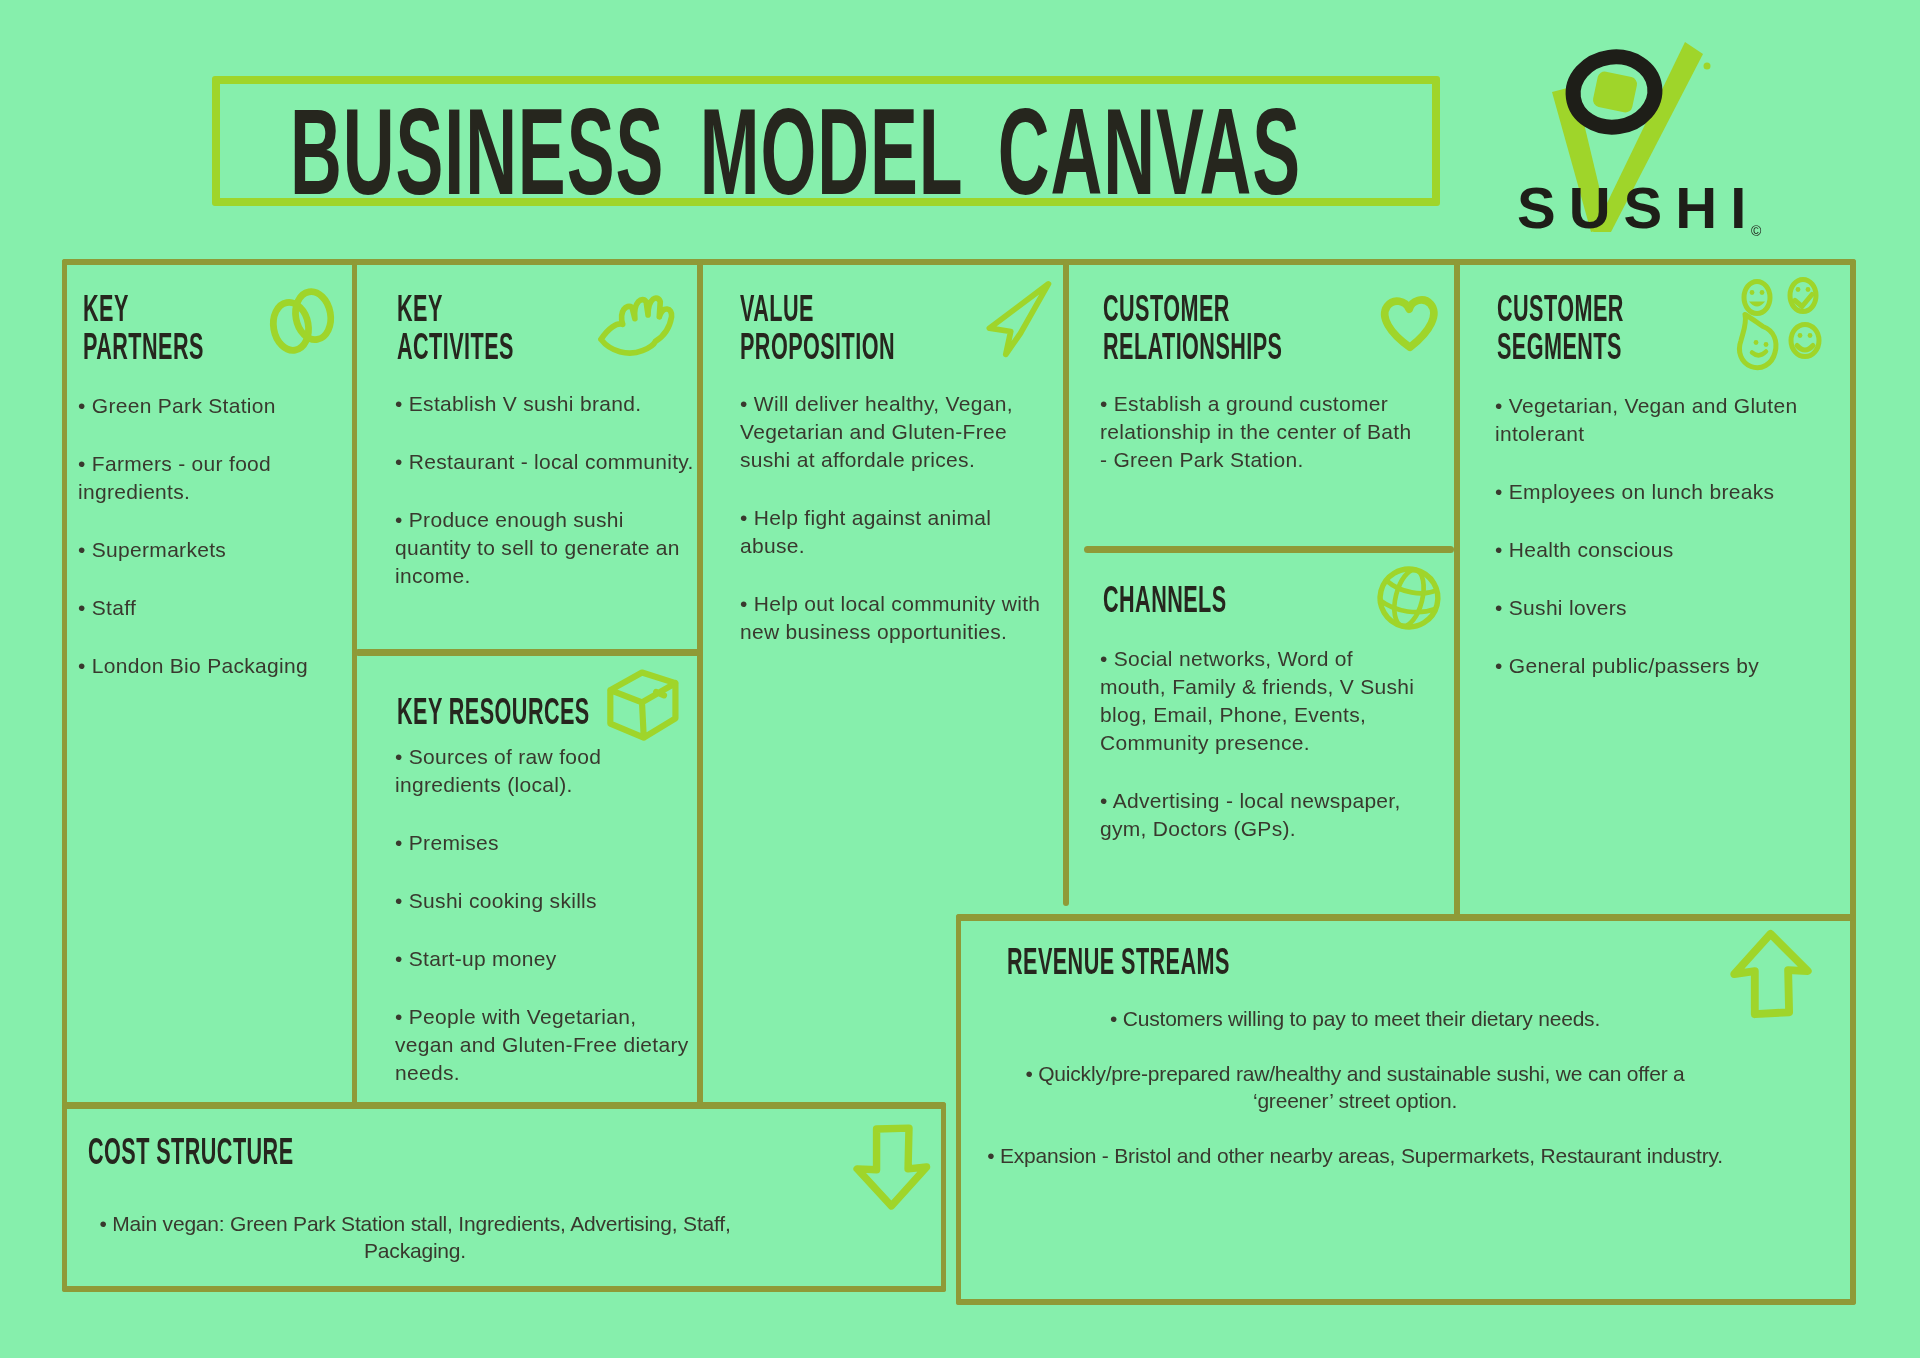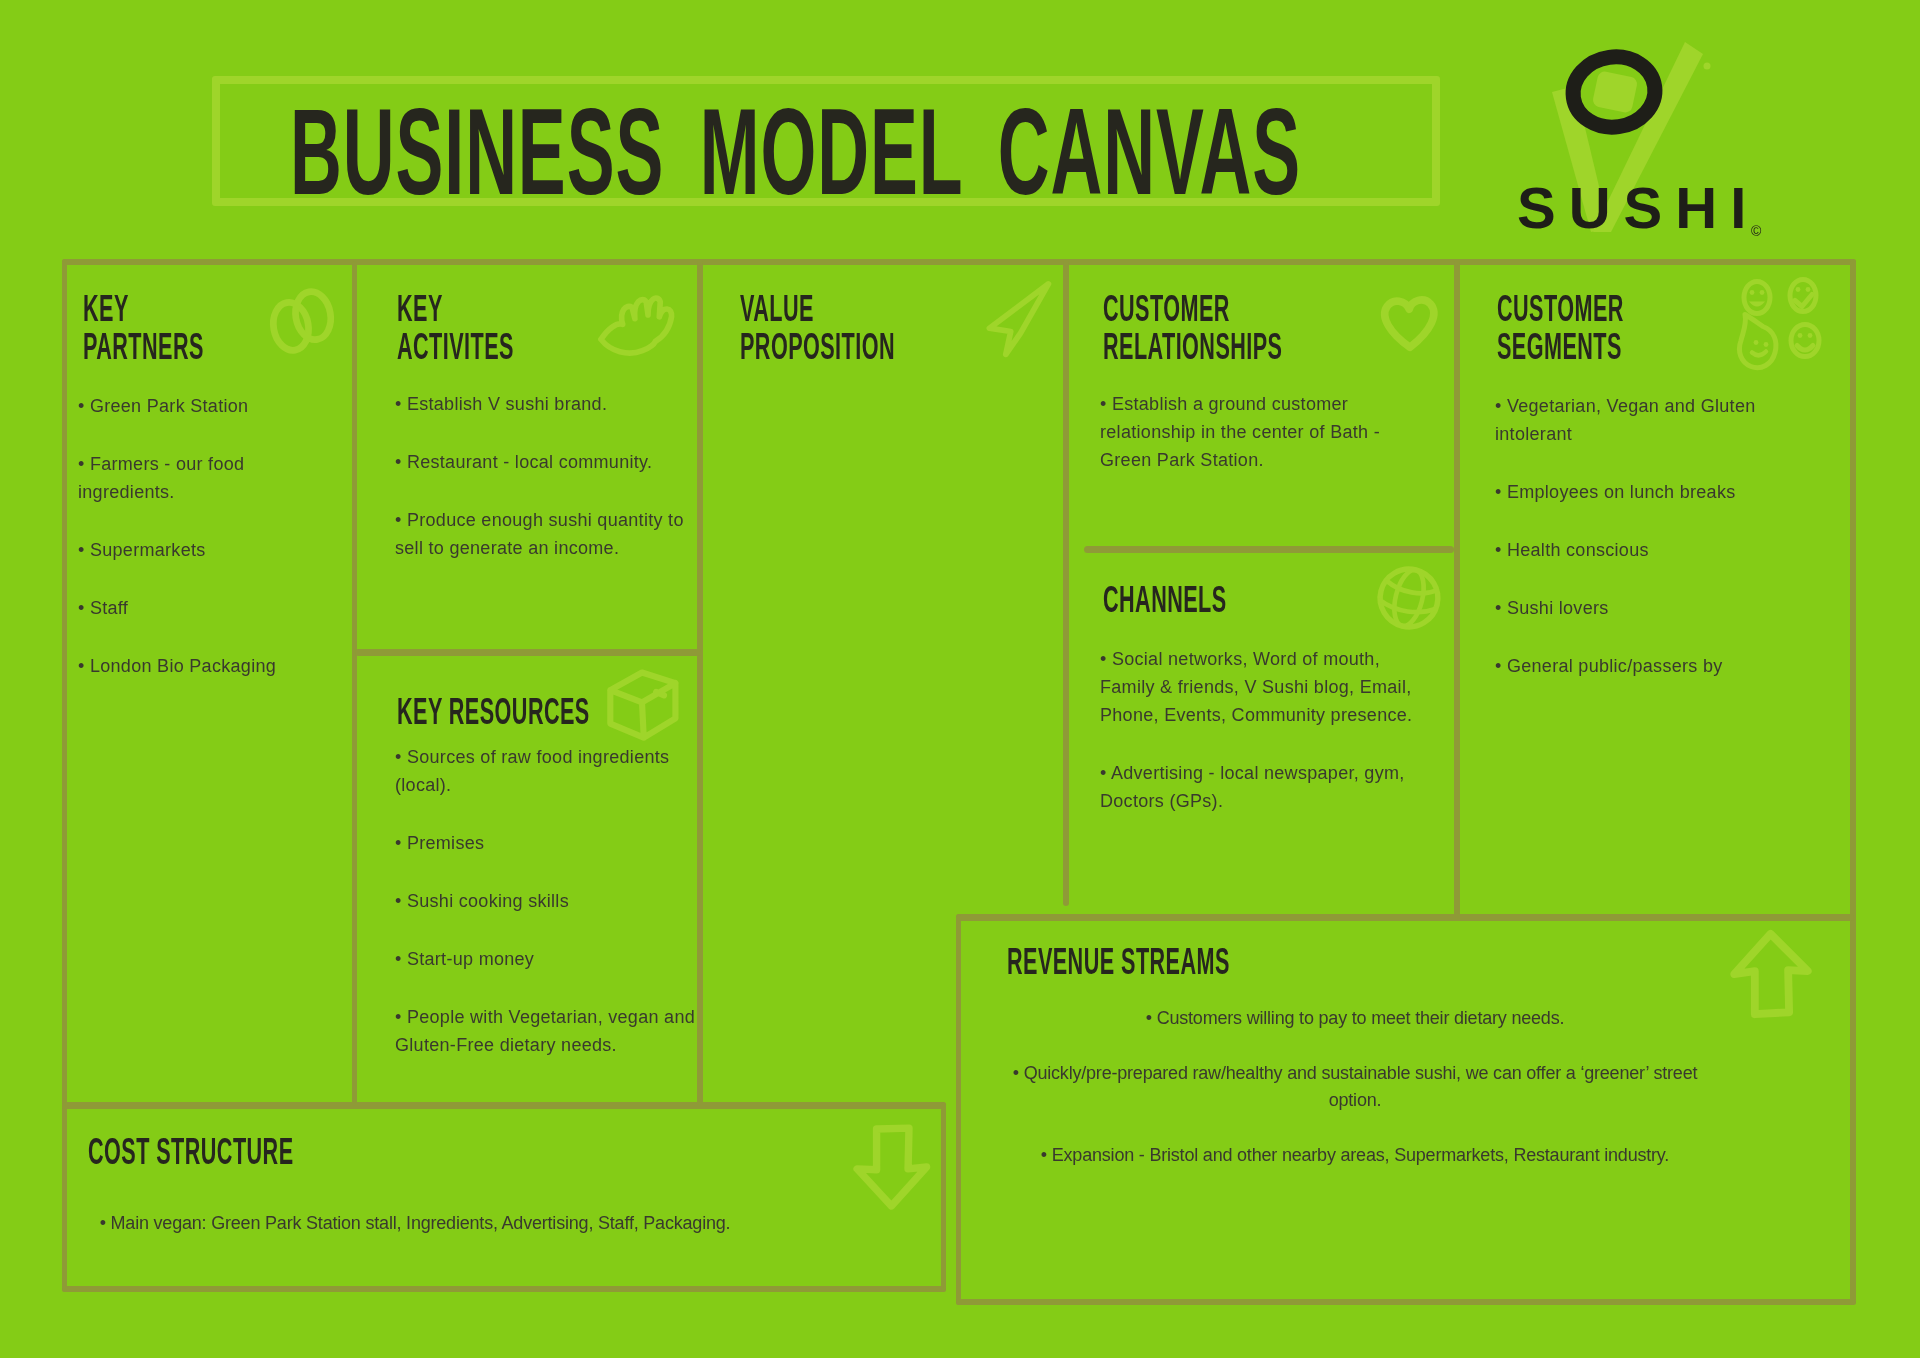--- a/index.html
+++ b/index.html
@@ -1,35 +1,35 @@
 <!DOCTYPE html>
 <html><head>
 <meta charset="utf-8">
 <style>
   html,body{margin:0;padding:0;}
   #canvas{
     position:relative; width:1920px; height:1358px;
-    background:#84cc16; overflow:hidden;
+    background:#86efac; overflow:hidden;
     font-family:"Liberation Sans", sans-serif;
     color:#39392e;
   }
   
   .b{position:absolute; background:#8f9a37; border-radius:4px;}
   
   #title-box{position:absolute; left:212px; top:76px; width:1228px; height:130px;
     border:8px solid #9fd52a; border-radius:3px; box-sizing:border-box;}
   #title-text{position:absolute; left:290px; top:90px; font-size:78px; font-weight:800;
     letter-spacing:1px; word-spacing:16px; color:#26261e; white-space:nowrap;
     transform:scale(0.92,1.58); transform-origin:left top; line-height:78px;}
   
   .hdr{position:absolute; font-weight:700; font-size:24px; line-height:25px;
     color:#26261e; white-space:pre-line; letter-spacing:0.5px;
     transform:scale(0.9,1.52); transform-origin:left top;}
   
-  .list{position:absolute; font-size:18px; line-height:28px; letter-spacing:0.3px;}
+  .list{position:absolute; font-size:21px; line-height:28px; letter-spacing:0.3px;}
   .list .li{margin-bottom:30px;}
   .list .li::before{content:"\2022  ";}
   .list-tight .li{margin-bottom:28px;}
   .list-tight{letter-spacing:-0.2px;text-align:center;}
   
   .icon{position:absolute;}
   .icon path,.icon ellipse,.icon circle{fill:none;stroke:#9fd52a;stroke-linecap:round;stroke-linejoin:round;}
   .icon .fill{fill:#9fd52a;stroke:none;}
   
   #logo{position:absolute; left:1495px; top:32px; width:278px; height:210px;}
@@ -103,20 +103,25 @@
     <div class="li">Sushi cooking skills</div>
     <div class="li">Start-up money</div>
     <div class="li">People with Vegetarian, vegan and Gluten-Free dietary needs.</div>
   </div>
 
   <div class="hdr" style="left:740px;top:289px">VALUE
 PROPOSITION</div>
   <svg class="icon" style="left:973px;top:278px" width="82" height="84" viewBox="0 0 100 100">
     <path stroke-width="7" d="M92 6 L20 60 L46 64 L40 92 L58 66 L92 6 Z"></path>
   </svg>
+  <div class="list" style="left:740px;top:390px;width:314px">
+    <div class="li">Will deliver healthy, Vegan, Vegetarian and Gluten-Free sushi at affordale prices.</div>
+    <div class="li">Help fight against animal abuse.</div>
+    <div class="li">Help out local community with new business opportunities.</div>
+  </div>
 
   <div class="hdr" style="left:1103px;top:289px">CUSTOMER
 RELATIONSHIPS</div>
   <svg class="icon" style="left:1372px;top:281px" width="76" height="78" viewBox="0 0 100 100">
     <path stroke-width="10" d="M50 86 C24 68 10 46 20 32 C28 21 44 24 49 36 C52 24 68 19 77 29 C88 42 78 64 50 86 Z"></path>
   </svg>
   <div class="list" style="left:1100px;top:390px;width:324px">
     <div class="li">Establish a ground customer relationship in the center of Bath - Green Park Station.</div>
   </div>
 

